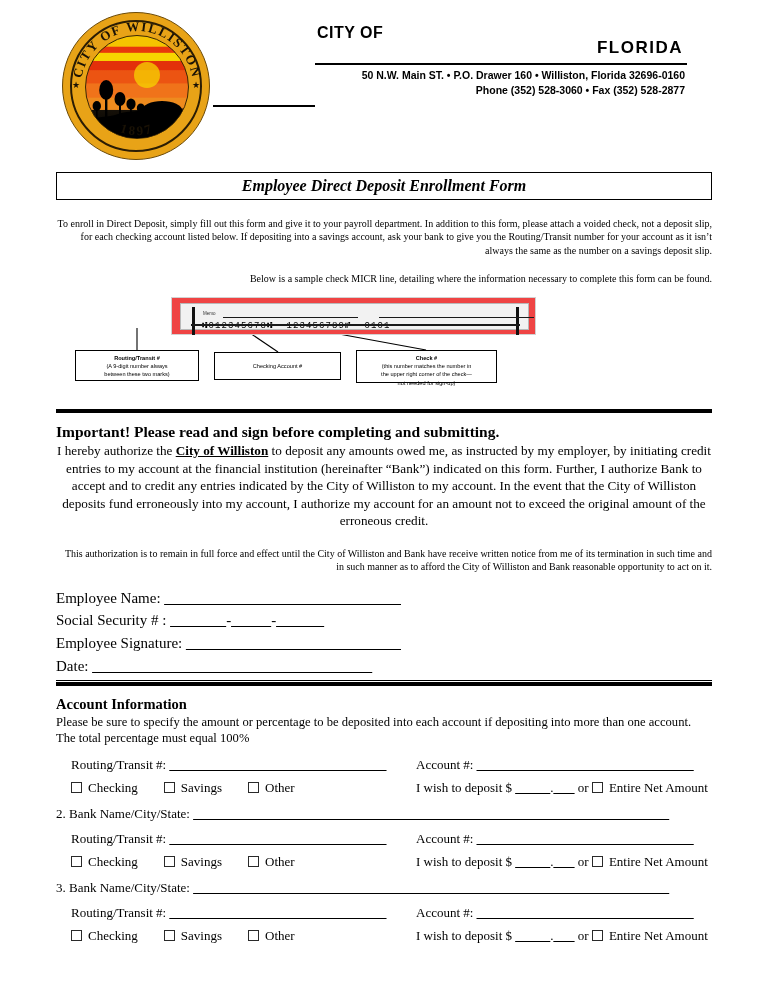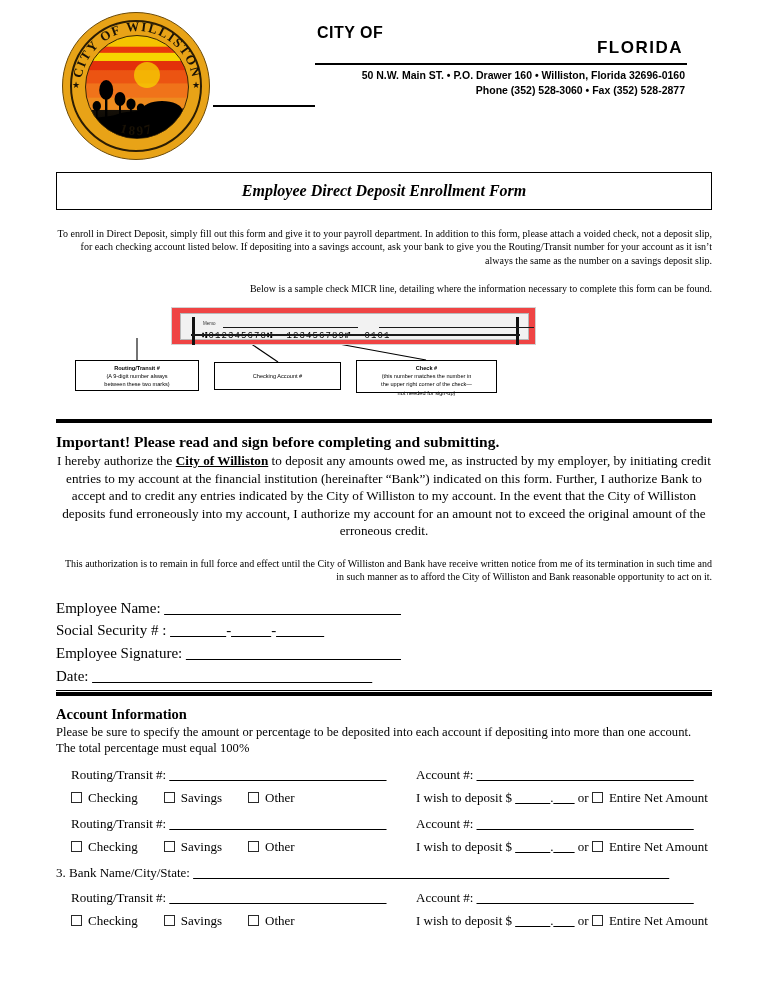--- a/index.html
+++ b/index.html
@@ -125,21 +125,21 @@
     position: absolute;
     left: 213px; top: 105px;
     width: 102px;
     border-top: 2px solid #000;
   }
 
   
   .title-box {
     margin: 12px 56px 0 56px;
     border: 1px solid #000;
-    height: 38px;
+    height: 28px;
     display: flex;
     align-items: center;
     justify-content: center;
   }
   .title-box-text {
     font-family: "Liberation Serif", serif;
     font-size: 16px;
     font-weight: bold;
     font-style: italic;
   }
@@ -442,20 +442,25 @@
         <div class="acct-col-r deposit-line">
           <span>I wish to deposit $</span>&nbsp;<span class="fill">_____</span><span>.</span><span class="fill">___</span>&nbsp;<span>or</span>&nbsp;<label class="cbitem last">
             <span class="cb"></span>
             <span>Entire Net Amount</span>
           </label>
         </div>
       </div>
     </div>
 
     <div class="acct-block">
+      <div class="bank-row">
+        <span>2.</span>
+        <span>Bank Name/City/State:</span>
+        <span class="fill">____________________________________________________________________</span>
+      </div>
       <div class="acct-row">
         <div class="acct-col-l"><span>Routing/Transit #:</span>
           <span class="fill">_______________________________</span></div>
         <div class="acct-col-r"><span>Account #:</span>
           <span class="fill">_______________________________</span></div>
       </div>
       <div class="acct-row">
         <div class="acct-col-l cbrow">
           <label class="cbitem">
             <span class="cb"></span>

